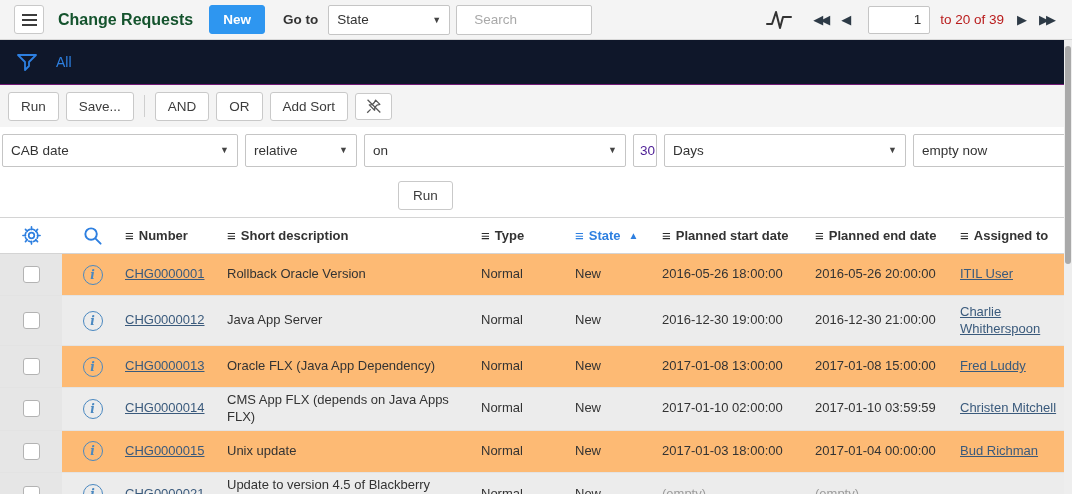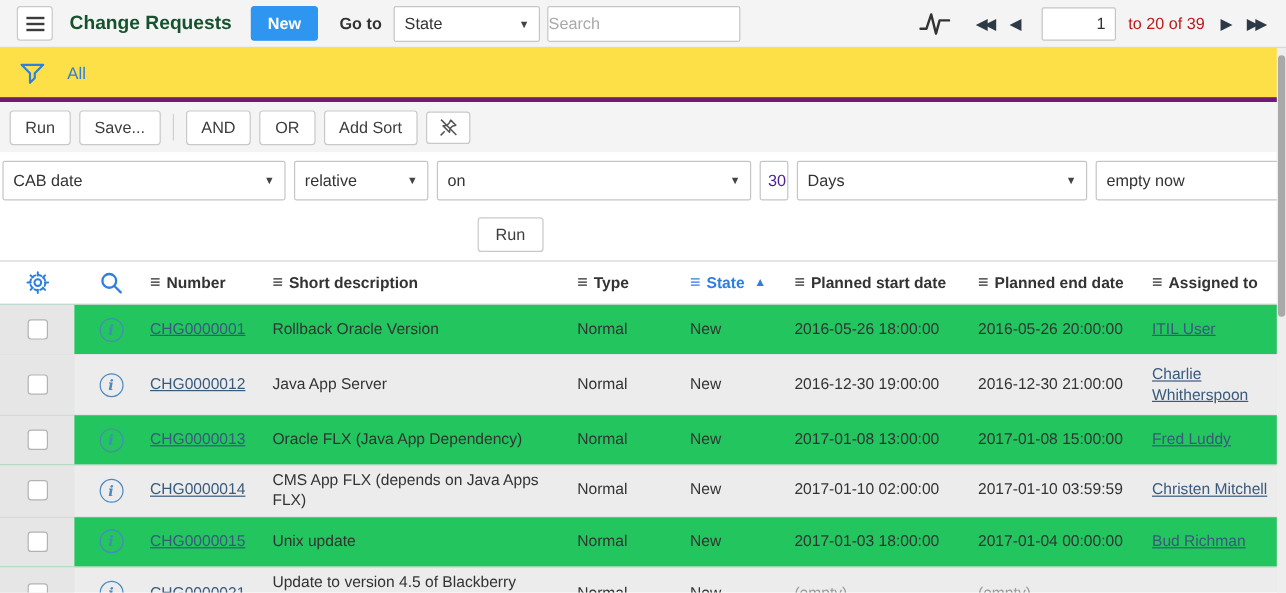--- a/index.html
+++ b/index.html
@@ -14,36 +14,36 @@
               display:flex; flex-direction:column; justify-content:center; align-items:center; gap:3px; cursor:pointer; }
   .menu-btn i { display:block; width:15px; height:2px; background:#3c3c3c; }
   .list-title { font-size:16px; font-weight:700; color:#14532d; margin-left:14px; white-space:nowrap; }
   .btn-primary { margin-left:16px; background:#2e96f0; color:#fff; border:1px solid #2e96f0; border-radius:3px;
                  font-size:13.5px; font-weight:600; padding:6px 13px; cursor:pointer; }
   .goto-label { margin-left:18px; font-size:13.5px; font-weight:600; color:#333; }
   .select { background:#fff; border:1px solid #c5c5c5; border-radius:2px; height:30px;
             display:flex; align-items:center; justify-content:space-between; padding:0 8px; font-size:13.5px; color:#333; cursor:pointer; }
   .caret { font-size:9px; color:#444; margin-left:8px; }
   .goto-select { width:122px; margin-left:10px; }
-  .search-input { margin-left:6px; width:161px; height:30px; border:1px solid #c5c5c5; border-radius:2px;
-                  padding:0 0; font-size:13.5px; font-family:inherit; color:#333; }
+  .search-input { margin-left:6px; width:136px; height:30px; border:1px solid #c5c5c5; border-radius:2px;
+                  padding:0 17px; font-size:13.5px; font-family:inherit; color:#333; }
   .search-input::placeholder { color:#a9a9a9; }
   .top-spacer { flex:1; }
   .pulse-btn, .nav-btn { background:transparent; border:none; cursor:pointer; display:flex; align-items:center; }
   .pulse-btn { margin-right:10px; }
   .nav-btn { color:#2d3a46; font-size:13px; letter-spacing:-3px; padding:4px 3px; }
   .nav-btn.single { letter-spacing:0; }
   .nav-first { margin-left:8px; } .nav-prev { margin-left:8px; }
   .page-input { width:62px; height:28px; margin-left:14px; border:1px solid #c5c5c5; border-radius:2px;
                 text-align:right; padding:0 8px; font-size:13.5px; font-family:inherit; color:#333; }
   .page-info { font-size:13.5px; color:#b91c1c; margin:0 10px; white-space:nowrap; }
   .nav-next { margin-right:6px; } .nav-last { margin-right:6px; }
 
   
-  .crumb-row { height:45px; background:#fde047; border-bottom:4px solid #701a75;
+  .crumb-row { height:45px; background:#0f172a; border-bottom:1px solid #701a75;
                display:flex; align-items:center; padding-left:16px; }
   .crumb-all { margin-left:18px; font-size:14px; color:#2d7fe0; text-decoration:none; cursor:pointer; }
 
   
   .filter-toolbar { height:42px; background:#f4f4f4; display:flex; align-items:center; padding-left:8px; gap:7px; }
   .btn { background:#fff; border:1px solid #c9c9c9; border-radius:3px; color:#3c3c3c;
          font-size:13.5px; font-family:inherit; padding:6px 12px; cursor:pointer; white-space:nowrap; }
   .tb-divider { width:1px; height:22px; background:#cfcfcf; margin:0 3px; }
   .icon-btn { padding:4px 9px; display:flex; align-items:center; }
 
@@ -59,21 +59,21 @@
 
   
   .grid { display:grid; grid-template-columns:62px 61px 102px 254px 94px 87px 153px 145px 1fr; }
   .hdr-row { background:#fff; border-top:1px solid #d4d4d4; border-bottom:1px solid #d4d4d4; min-height:37px; }
   .hcell { display:flex; align-items:center; padding:4px 6px 4px 2px; font-size:13px; font-weight:700; color:#333; cursor:pointer; }
   .hcell .colmenu { font-size:15px; font-weight:400; color:#2b2b2b; margin-right:5px; }
   .hcell.sorted, .hcell.sorted .colmenu { color:#2d7fe0; }
   .sort-arrow { color:#2d7fe0; font-size:10px; margin-left:8px; }
   .icon-cell { display:flex; align-items:center; justify-content:center; cursor:pointer; }
 
-  .row { min-height:42px; border-bottom:1px solid #e3e3e3; background:#22c55e; }
+  .row { min-height:42px; border-bottom:1px solid #e3e3e3; background:#fdba74; }
   .row.alt { background:#ececec; }
   .row.r2 { min-height:50px; }
   .row.r6 { min-height:44px; }
   .cell { display:flex; align-items:center; padding:4px 8px 4px 2px; font-size:13px; color:#333; line-height:1.3; }
   .cell.wrap { flex-wrap:wrap; }
   .cb-cell { background:#e6e6e6; justify-content:center; padding:0; }
   .checkbox { appearance:none; -webkit-appearance:none; width:17px; height:17px; background:#fff;
               border:1px solid #b3b3b3; border-radius:3px; cursor:pointer; }
   .info-cell { justify-content:center; padding:0; }
   .info-icon { width:20px; height:20px; border:1.6px solid #4a88c0; border-radius:50%; color:#4a88c0;

